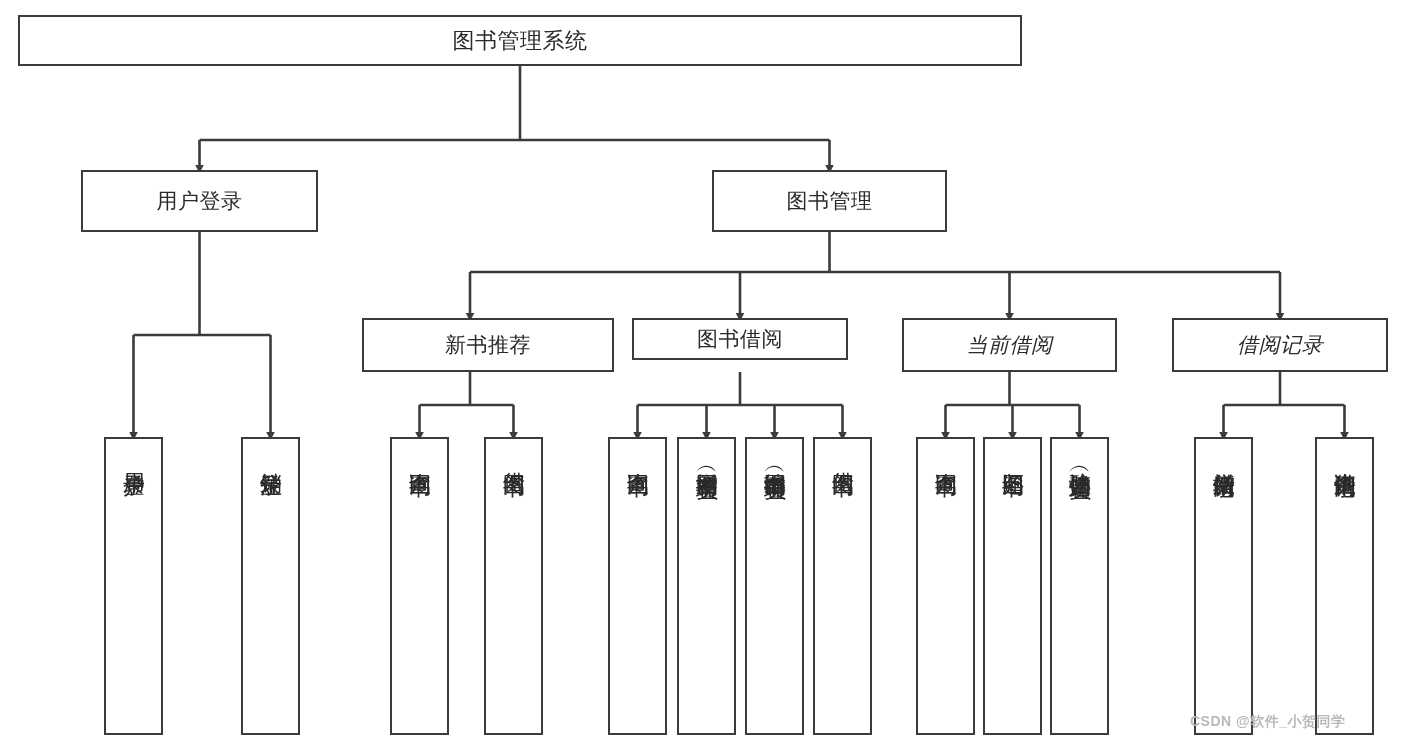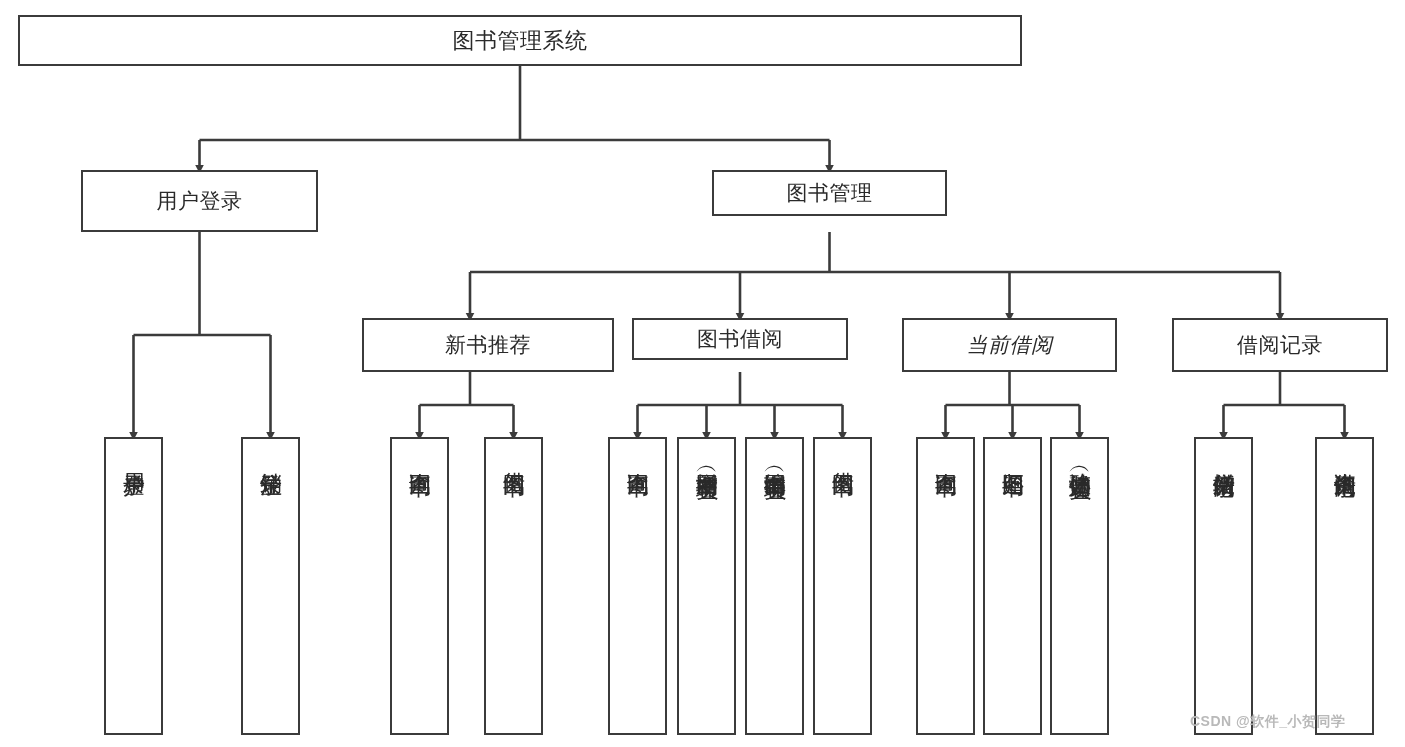--- a/index.html
+++ b/index.html
@@ -119,33 +119,33 @@
   </svg>
 
   <div class="node root horiz" id="node-root" style="left: 18px; top: 15px; width: 1004px; height: 51px;">
     <span class="label">图书管理系统</span>
   </div>
 
   <div id="node-layer">
       <div class="node horiz" style="left: 81px; top: 170px; width: 237px; height: 62px;">
         <span class="label">用户登录</span>
       </div>
-      <div class="node horiz" style="left: 712px; top: 170px; width: 235px; height: 46px;">
+      <div class="node horiz" style="left: 712px; top: 170px; width: 235px; height: 62px;">
         <span class="label">图书管理</span>
       </div>
       <div class="node horiz" style="left: 362px; top: 318px; width: 252px; height: 54px;">
         <span class="label">新书推荐</span>
       </div>
       <div class="node horiz" style="left: 632px; top: 318px; width: 216px; height: 42px;">
         <span class="label">图书借阅</span>
       </div>
       <div class="node horiz" style="left: 902px; top: 318px; width: 215px; height: 54px; font-style: italic;">
         <span class="label">当前借阅</span>
       </div>
-      <div class="node horiz" style="left: 1172px; top: 318px; width: 216px; height: 54px;">
+      <div class="node horiz" style="left: 1172px; top: 318px; width: 216px; height: 54px; font-style: italic;">
         <span class="label">借阅记录</span>
       </div>
       <div class="node vert" style="left: 104px; top: 437px; width: 59px; height: 298px;">
         <span class="label">用户登录</span>
       </div>
       <div class="node vert" style="left: 241px; top: 437px; width: 59px; height: 298px;">
         <span class="label">注销登录</span>
       </div>
       <div class="node vert" style="left: 390px; top: 437px; width: 59px; height: 298px;">
         <span class="label">查询图书</span>

